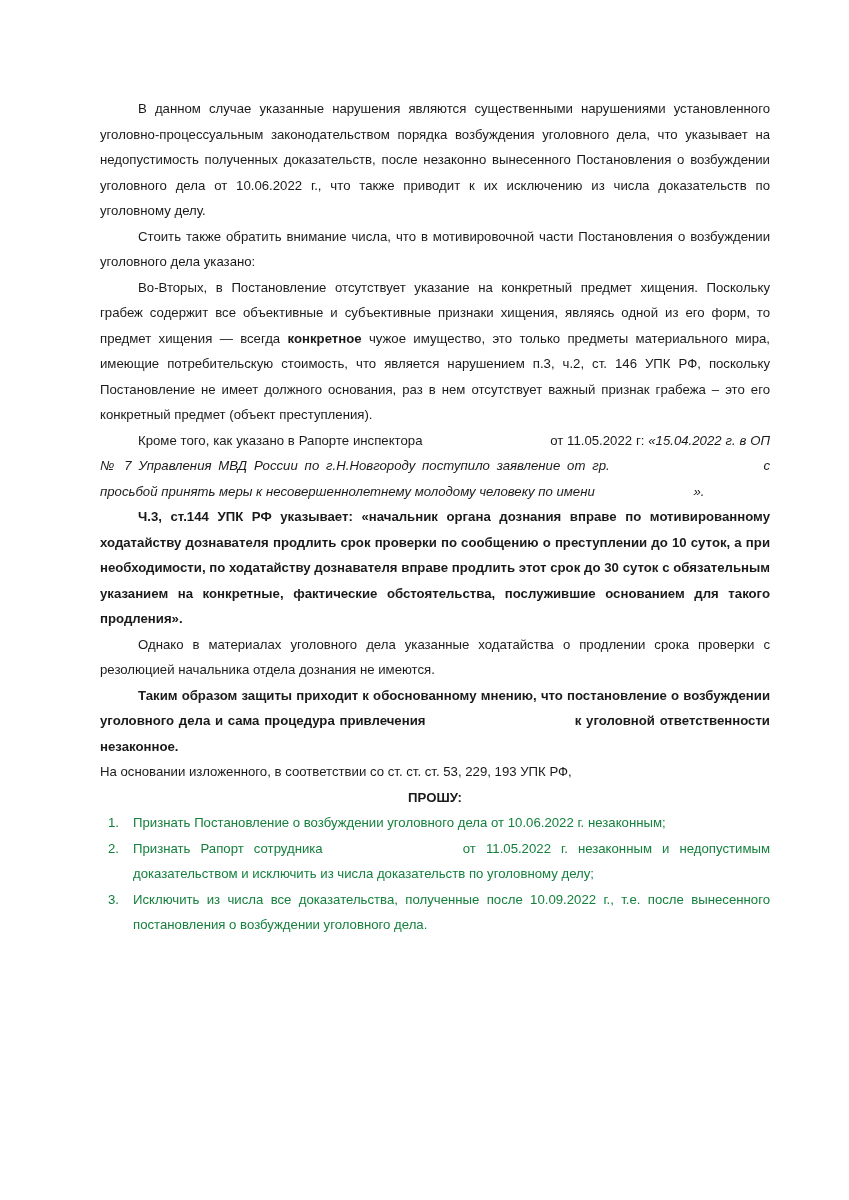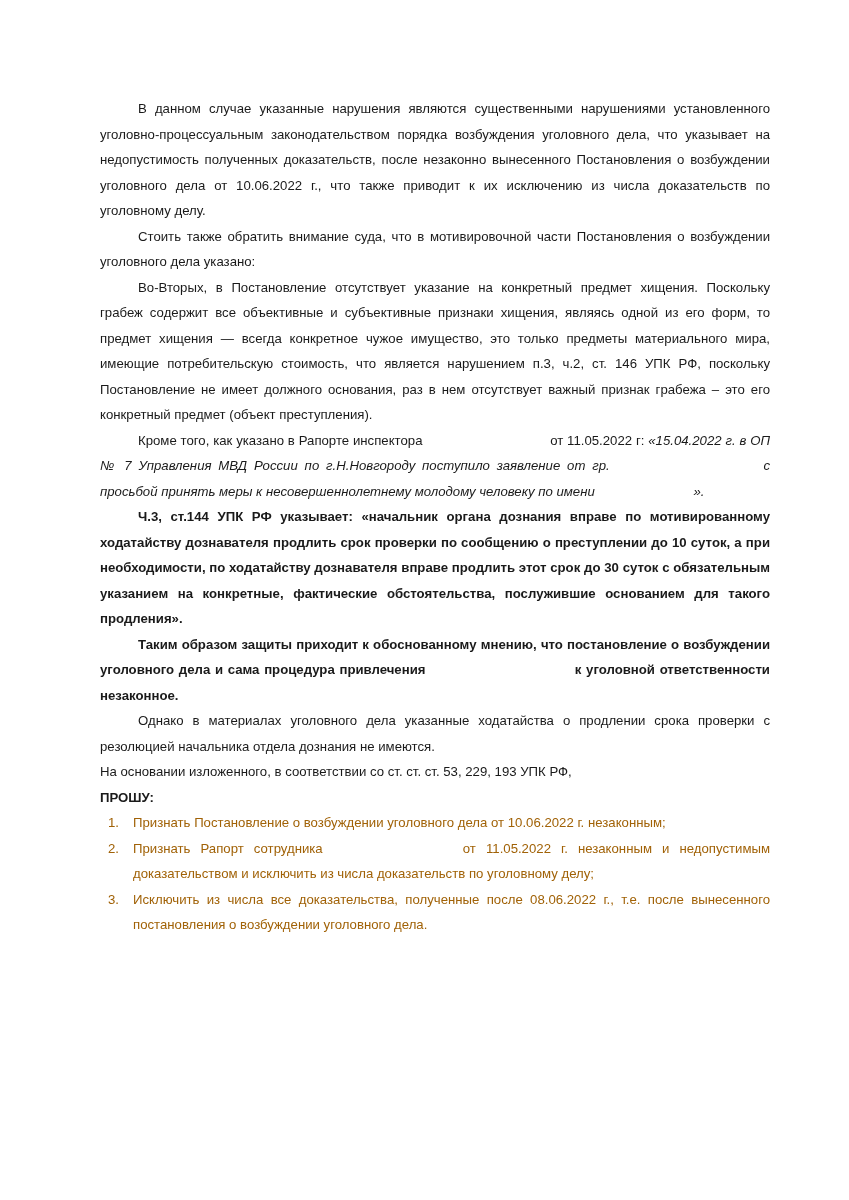--- a/index.html
+++ b/index.html
@@ -45,57 +45,58 @@
     margin-bottom: 36px;
     font-weight: bold;
   }
   .gap-after-xl {
     margin-bottom: 46px;
   }
   .gap-after-sm {
     margin-bottom: 12px;
   }
   b.bold {
-    font-weight: normal;
+    font-weight: bold;
   }
   i.ital {
     font-style: italic;
   }
   
   .redaction {
     display: inline-block;
     vertical-align: baseline;
     background: transparent;
     height: 1px;
   }
   .r-md  { width: 95px; }
   .r-lg  { width: 120px; }
   .r-xl  { width: 140px; }
   .heading-proshu {
     margin: 0;
     font-size: 13.2px;
     line-height: 25.5px;
     font-weight: bold;
+    text-align: center;
     color: #1a1a1a;
   }
   ol.demands {
     margin: 0;
     padding: 0;
     list-style: none;
     counter-reset: demand;
   }
   ol.demands > li {
     position: relative;
     counter-increment: demand;
     padding-left: 33px;
     font-size: 13.2px;
     line-height: 25.5px;
     text-align: justify;
     text-justify: inter-word;
-    color: #a16207;
+    color: #15803d;
   }
   ol.demands > li::before {
     content: counter(demand) ".";
     position: absolute;
     left: 8px;
     top: 0;
     font-size: 13.2px;
     line-height: 25.5px;
     text-align: left;
   }
@@ -104,38 +105,38 @@
   }
 </style>
 </head>
 <body>
 
 <div class="page">
   <div class="doc-body">
 
     <p class="para indent gap-after">В данном случае указанные нарушения являются существенными нарушениями установленного уголовно-процессуальным законодательством порядка возбуждения уголовного дела, что указывает на недопустимость полученных доказательств, после незаконно вынесенного Постановления о возбуждении уголовного дела от 10.06.2022 г., что также приводит к их исключению из числа доказательств по уголовному делу.</p>
 
-    <p class="para indent gap-after-sm">Стоить также обратить внимание суда, что в мотивировочной части Постановления о возбуждении уголовного дела указано:</p>
+    <p class="para indent gap-after-sm">Стоить также обратить внимание числа, что в мотивировочной части Постановления о возбуждении уголовного дела указано:</p>
 
 
     <p class="para indent gap-after-xl">Во-Вторых, в Постановление отсутствует указание на конкретный предмет хищения. Поскольку грабеж содержит все объективные и субъективные признаки хищения, являясь одной из его форм, то предмет хищения — всегда <b class="bold">конкретное</b> чужое имущество, это только предметы материального мира, имеющие потребительскую стоимость, что является нарушением п.3, ч.2, ст. 146 УПК РФ, поскольку Постановление не имеет должного основания, раз в нем отсутствует важный признак грабежа – это его конкретный предмет (объект преступления).</p>
 
     <p class="para indent gap-after-xl">Кроме того, как указано в Рапорте инспектора <span class="redaction r-lg">&nbsp;</span> от 11.05.2022 г: <i class="ital">«15.04.2022 г. в ОП № 7 Управления МВД России по г.Н.Новгороду поступило заявление от гр. </i><span class="redaction r-xl">&nbsp;</span><i class="ital"> с просьбой принять меры к несовершеннолетнему молодому человеку по имени </i><span class="redaction r-md">&nbsp;</span><i class="ital">».</i></p>
 
     <p class="para indent gap-after-lg">Ч.3, ст.144 УПК РФ указывает: «начальник органа дознания вправе по мотивированному ходатайству дознавателя продлить срок проверки по сообщению о преступлении до 10 суток, а при необходимости, по ходатайству дознавателя вправе продлить этот срок до 30 суток с обязательным указанием на конкретные, фактические обстоятельства, послужившие основанием для такого продления».</p>
 
 
+    <p class="para indent gap-after-xl">Однако в материалах уголовного дела указанные ходатайства о продлении срока проверки с резолюцией начальника отдела дознания не имеются.</p>
+
     <p class="para indent gap-after-lg">Таким образом защиты приходит к обоснованному мнению, что постановление о возбуждении уголовного дела и сама процедура привлечения <span class="redaction r-xl">&nbsp;</span> к уголовной ответственности незаконное.</p>
-
-    <p class="para indent gap-after-xl">Однако в материалах уголовного дела указанные ходатайства о продлении срока проверки с резолюцией начальника отдела дознания не имеются.</p>
 
     <p class="para noindent gap-after-sm">На основании изложенного, в соответствии со ст. ст. ст. 53, 229, 193 УПК РФ,</p>
 
     <p class="heading-proshu">ПРОШУ:</p>
 
     <ol class="demands">
       <li>Признать Постановление о возбуждении уголовного дела от 10.06.2022 г. незаконным;</li>
       <li>Признать Рапорт сотрудника <span class="redaction r-lg">&nbsp;</span> от 11.05.2022 г. незаконным и недопустимым доказательством и исключить из числа доказательств по уголовному делу;</li>
-      <li>Исключить из числа все доказательства, полученные после 08.06.2022 г., т.е. после вынесенного постановления о возбуждении уголовного дела.</li>
+      <li>Исключить из числа все доказательства, полученные после 10.09.2022 г., т.е. после вынесенного постановления о возбуждении уголовного дела.</li>
     </ol>
 
   </div>
 </div>
 
 </body></html>

